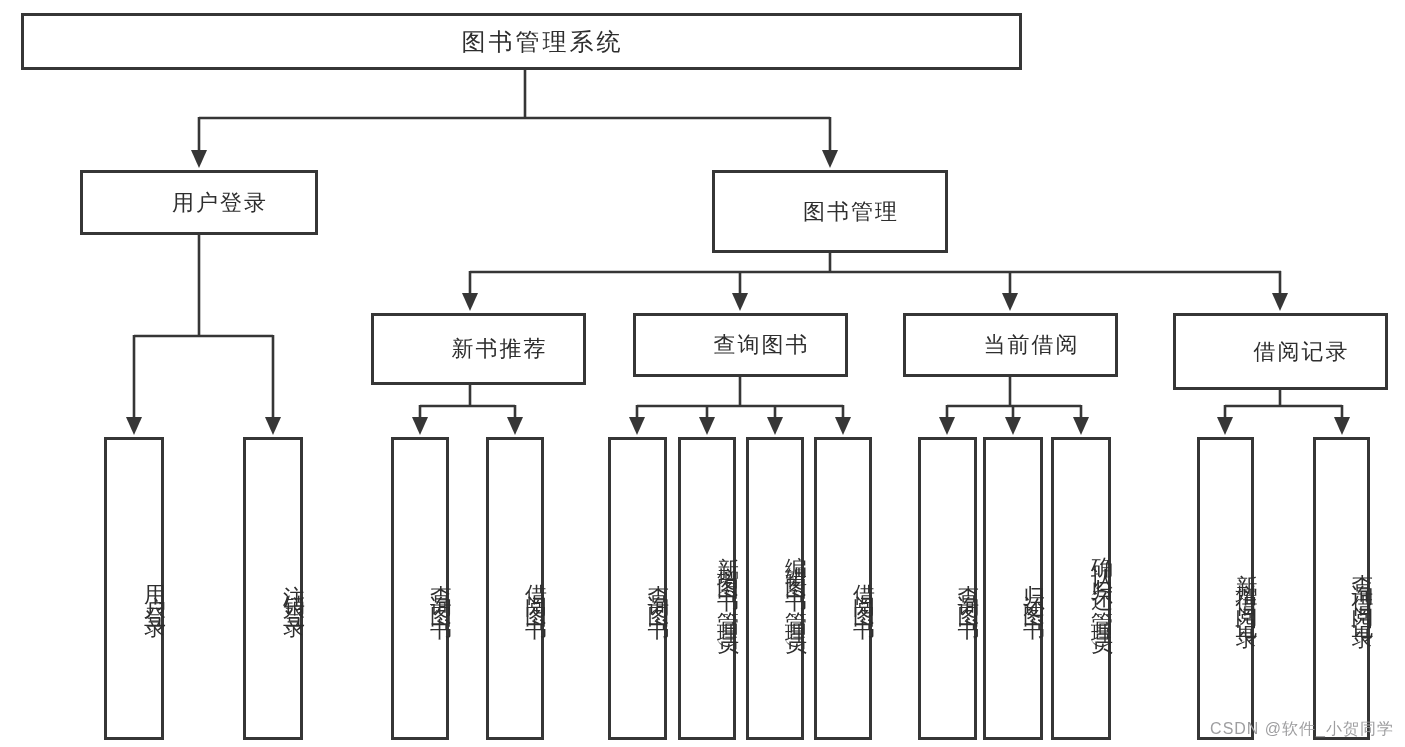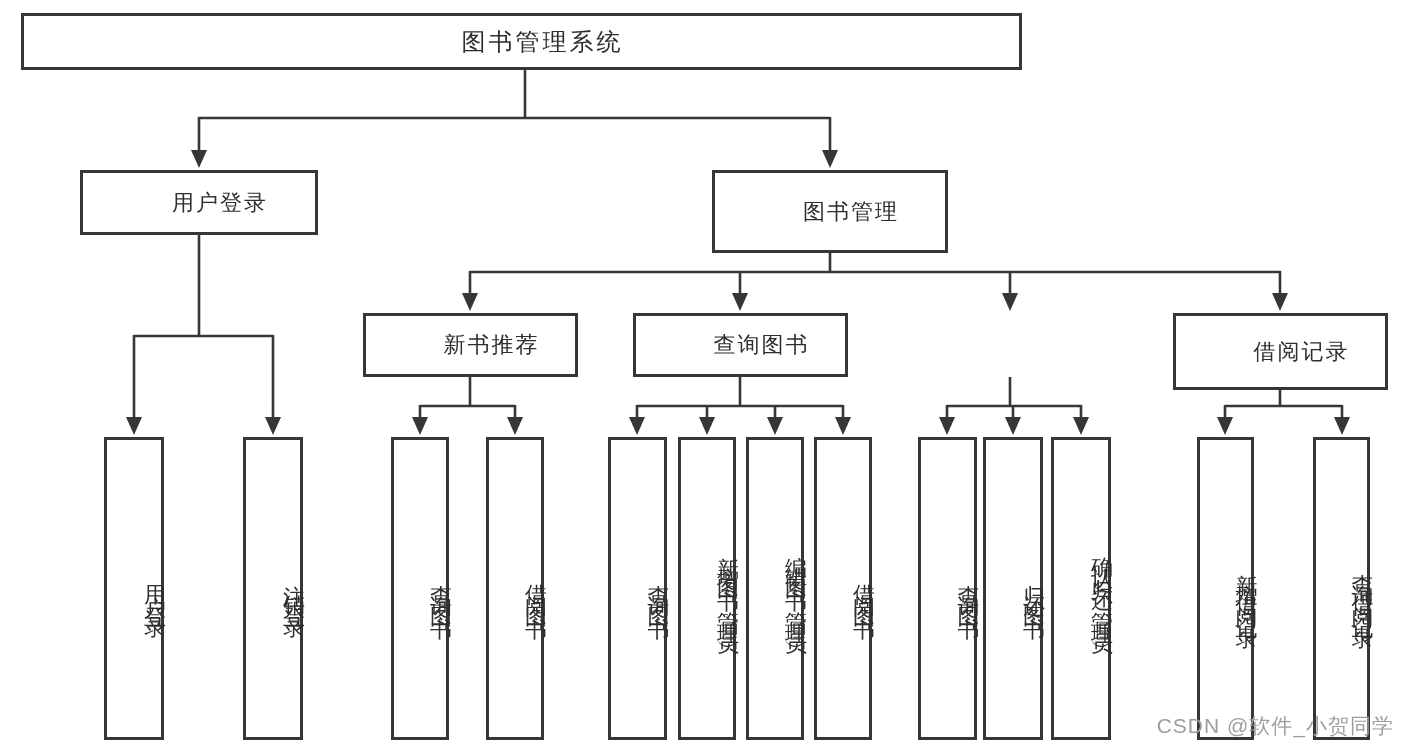--- a/index.html
+++ b/index.html
@@ -55,21 +55,21 @@
     text-orientation: mixed;
     font-size: 22px;
     letter-spacing: 11px;
     line-height: 1;
     color: var(--text, #2e2e2e);
   }
   #watermark {
     position: absolute;
     right: 11px;
     bottom: 7px;
-    font-size: 21px;
+    font-size: 16px;
     letter-spacing: 1px;
     color: var(--watermark, #9e9ea0);
     white-space: nowrap;
     pointer-events: none;
   }
 </style>
 </head>
 <body>
 
 <div id="stage">
@@ -111,25 +111,28 @@
     <span class="hlabel">图书管理系统</span>
   </div>
 
   <div class="node lvl2" style="left:80px; top:170px; width:238px; height:65px">
     <span class="hlabel">用户登录</span>
   </div>
   <div class="node lvl2" style="left:712px; top:170px; width:236px; height:83px">
     <span class="hlabel">图书管理</span>
   </div>
 
-  <div class="node lvl3" style="left:363px; top:313px; width:215px; height:64px">
+  <div class="node lvl3" style="left:371px; top:313px; width:215px; height:72px">
     <span class="hlabel">新书推荐</span>
   </div>
   <div class="node lvl3" style="left:633px; top:313px; width:215px; height:64px">
     <span class="hlabel">查询图书</span>
+  </div>
+  <div class="node lvl3" style="left:903px; top:313px; width:215px; height:64px">
+    <span class="hlabel">当前借阅</span>
   </div>
   <div class="node lvl3" style="left:1173px; top:313px; width:215px; height:77px">
     <span class="hlabel">借阅记录</span>
   </div>
 
   <div class="node leaf" style="left:104px; top:437px; width:60px; height:303px">
     <span class="vlabel">用户登录</span>
   </div>
   <div class="node leaf" style="left:243px; top:437px; width:60px; height:303px">
     <span class="vlabel">注销登录</span>

